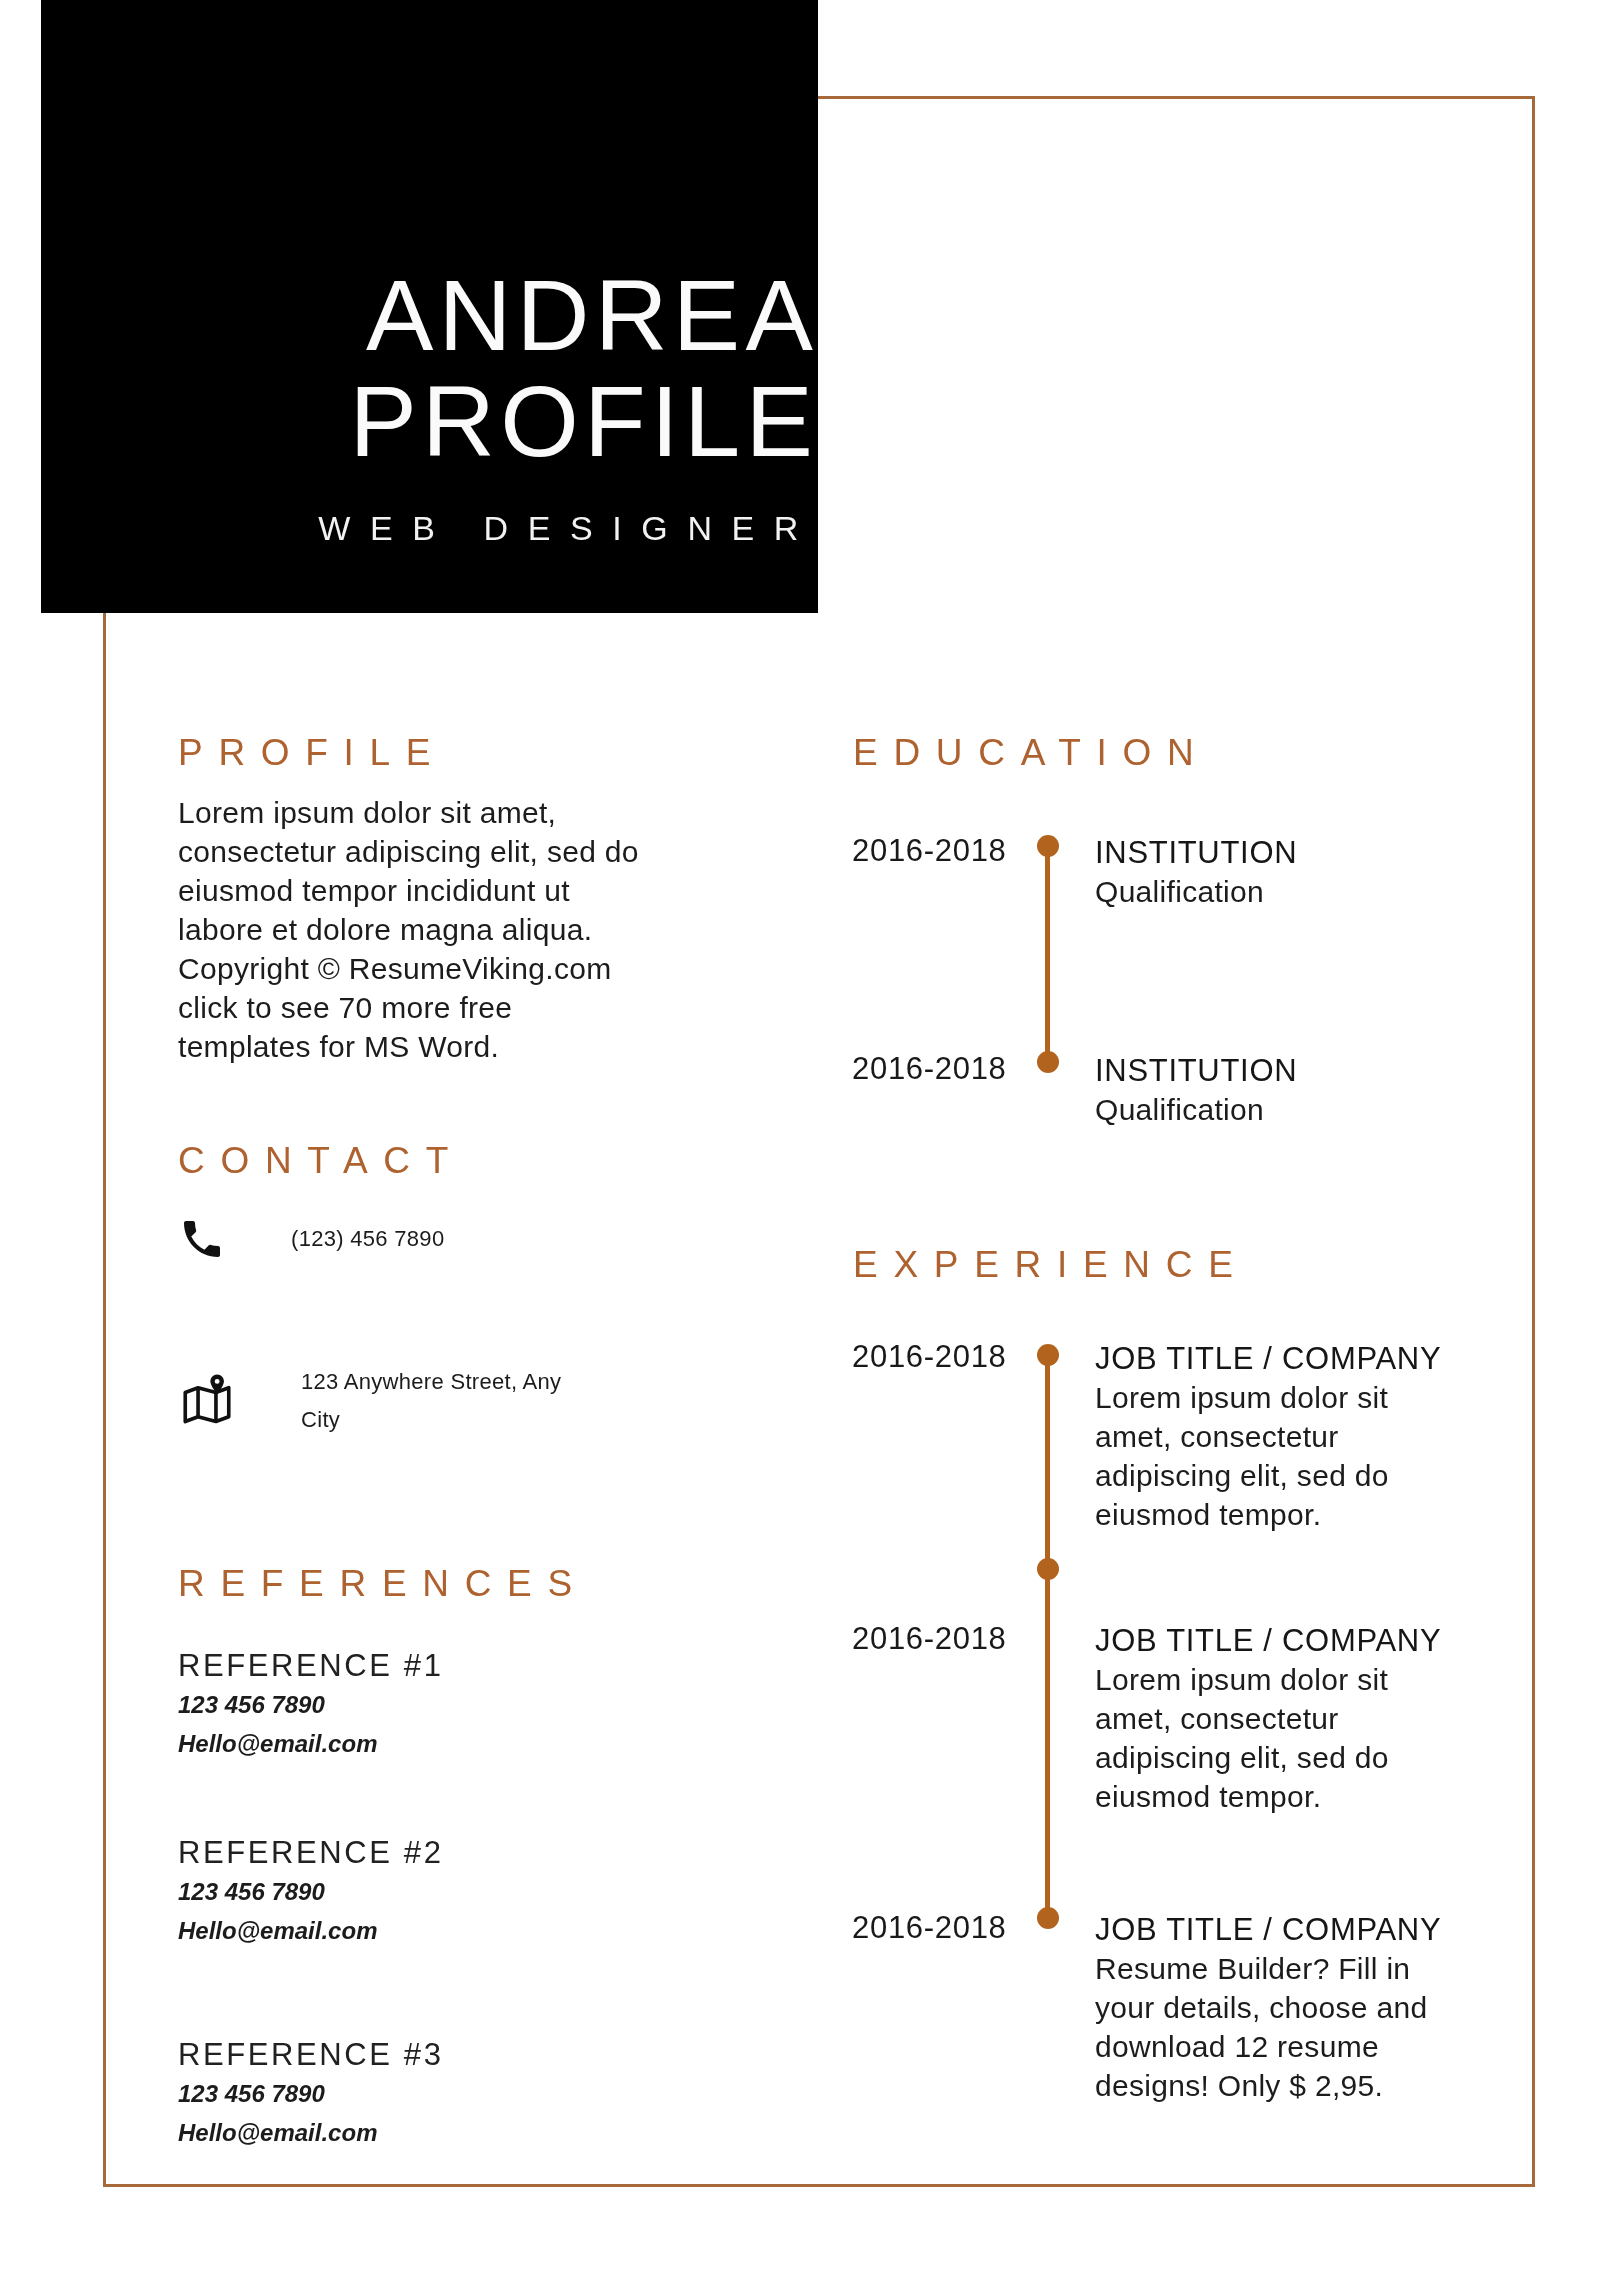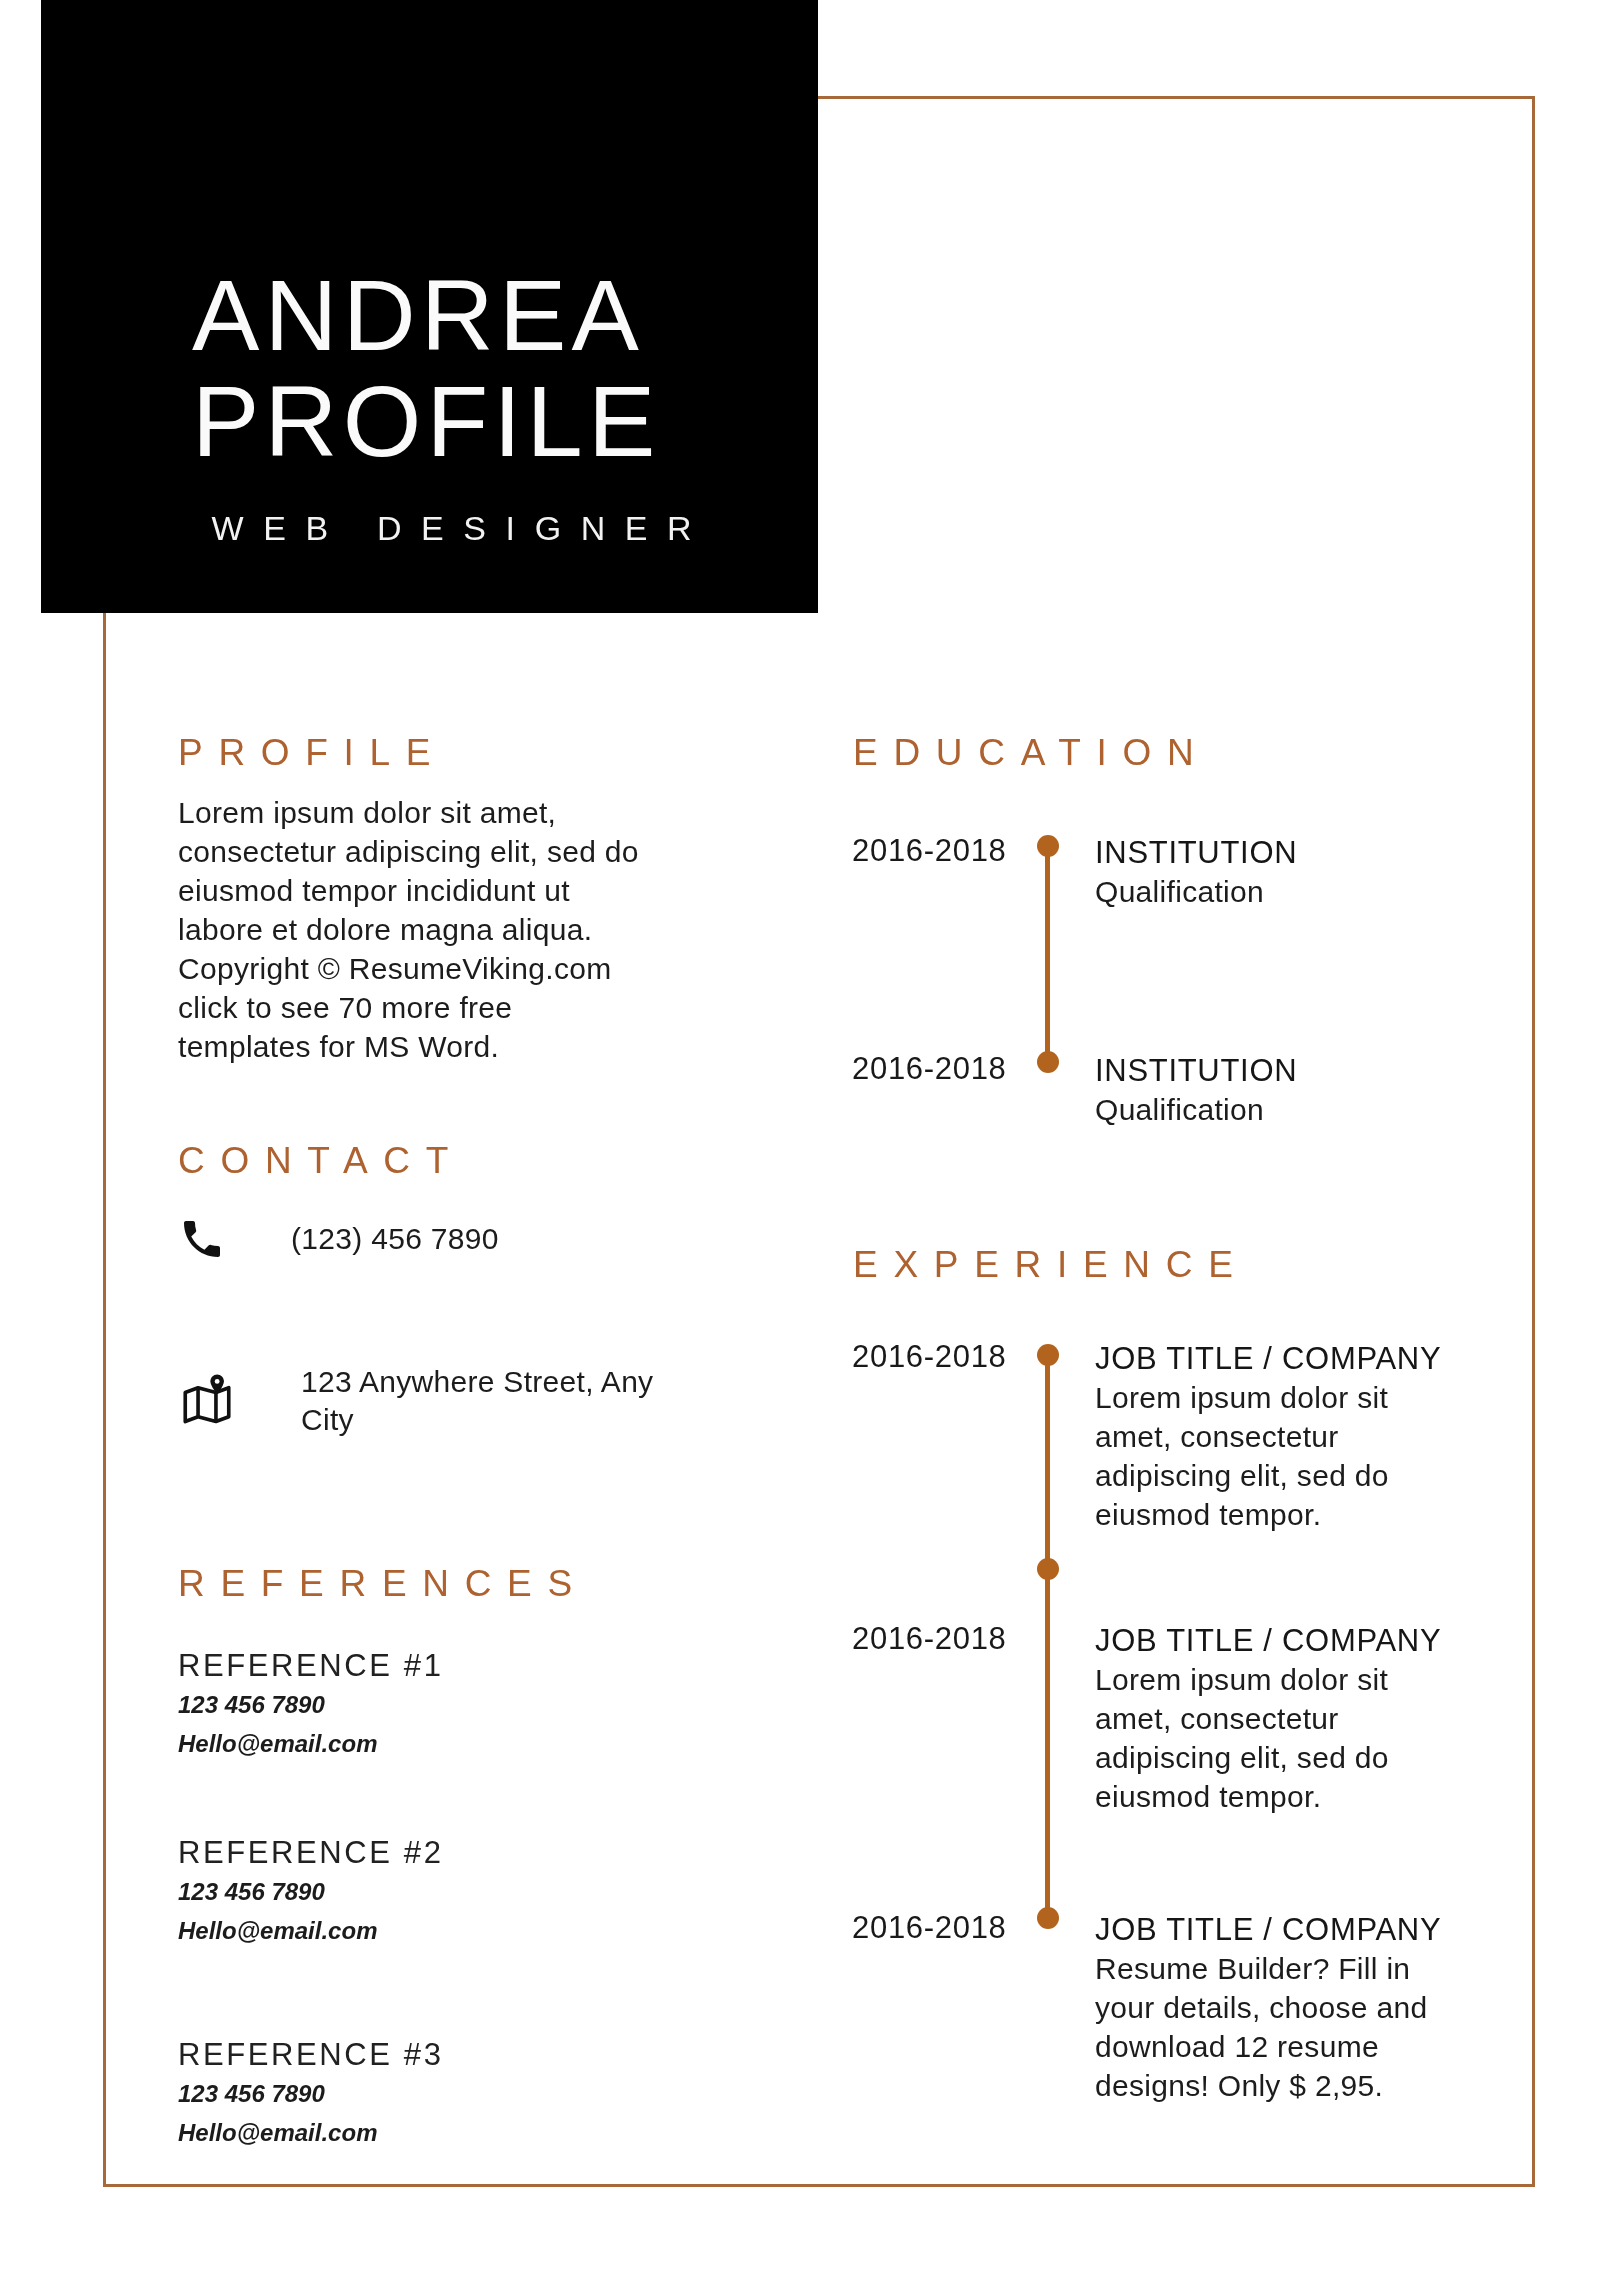--- a/index.html
+++ b/index.html
@@ -7,31 +7,31 @@
     position:relative;width:1623px;height:2295px;background:#ffffff;
     font-family:"Liberation Sans",sans-serif;color:#1b1b1b;overflow:hidden;
   }
   .frame{
     position:absolute;left:103px;top:96px;width:1426px;height:2085px;
     border:3.9px solid #a8693a;
   }
   .headerbox{
     position:absolute;left:41px;top:0;width:777px;height:613px;background:#000;color:#fff;
   }
-  .namewrap{position:absolute;left:151px;right:0;top:262px;text-align:left;}
+  .namewrap{position:absolute;left:151px;right:0;top:262px;text-align:right;}
   .name{font-size:101px;line-height:1.05;font-weight:200;letter-spacing:5.2px;color:#fafafa;}
   .subtitle{margin-top:35px;font-size:34px;letter-spacing:19.6px;padding-left:19.6px;font-weight:300;color:#f2f2f2;}
   .h-acc{
     position:absolute;font-size:37px;letter-spacing:15.7px;color:#ae6230;font-weight:400;white-space:nowrap;
   }
   .pre{white-space:pre-line;}
   .body-txt{font-size:30px;line-height:39px;letter-spacing:0.3px;color:#1c1c1c;}
   .contact-row{position:absolute;left:178px;display:flex;align-items:center;}
   .contact-icon{flex:0 0 auto;}
-  .contact-text{margin-left:65px;font-size:30px;line-height:38px;letter-spacing:0.3px;color:#1c1c1c;}
+  .contact-text{margin-left:65px;font-size:22px;line-height:38px;letter-spacing:0.3px;color:#1c1c1c;}
   .ref-block{position:absolute;left:178px;}
   .ref-name{font-size:31px;letter-spacing:2.6px;color:#212121;line-height:39px;margin-top:6px;}
   .ref-line{font-size:24px;font-style:italic;line-height:39px;color:#1c1c1c;font-weight:bold;}
   .dates{position:absolute;left:852px;font-size:31px;letter-spacing:0.7px;color:#191919;white-space:nowrap;}
   .tl-line{position:absolute;left:1045px;width:5.2px;background:#b2641f;}
   .tl-dot{position:absolute;left:1037px;width:22px;height:22px;border-radius:50%;background:#b2641f;}
   .entry-content{position:absolute;left:1095px;width:458px;}
   .entry-title{font-size:31px;line-height:39px;letter-spacing:0.7px;color:#161616;}
   .entry-body{font-size:30px;line-height:39px;letter-spacing:0.3px;color:#1c1c1c;}
   svg{display:block;}

